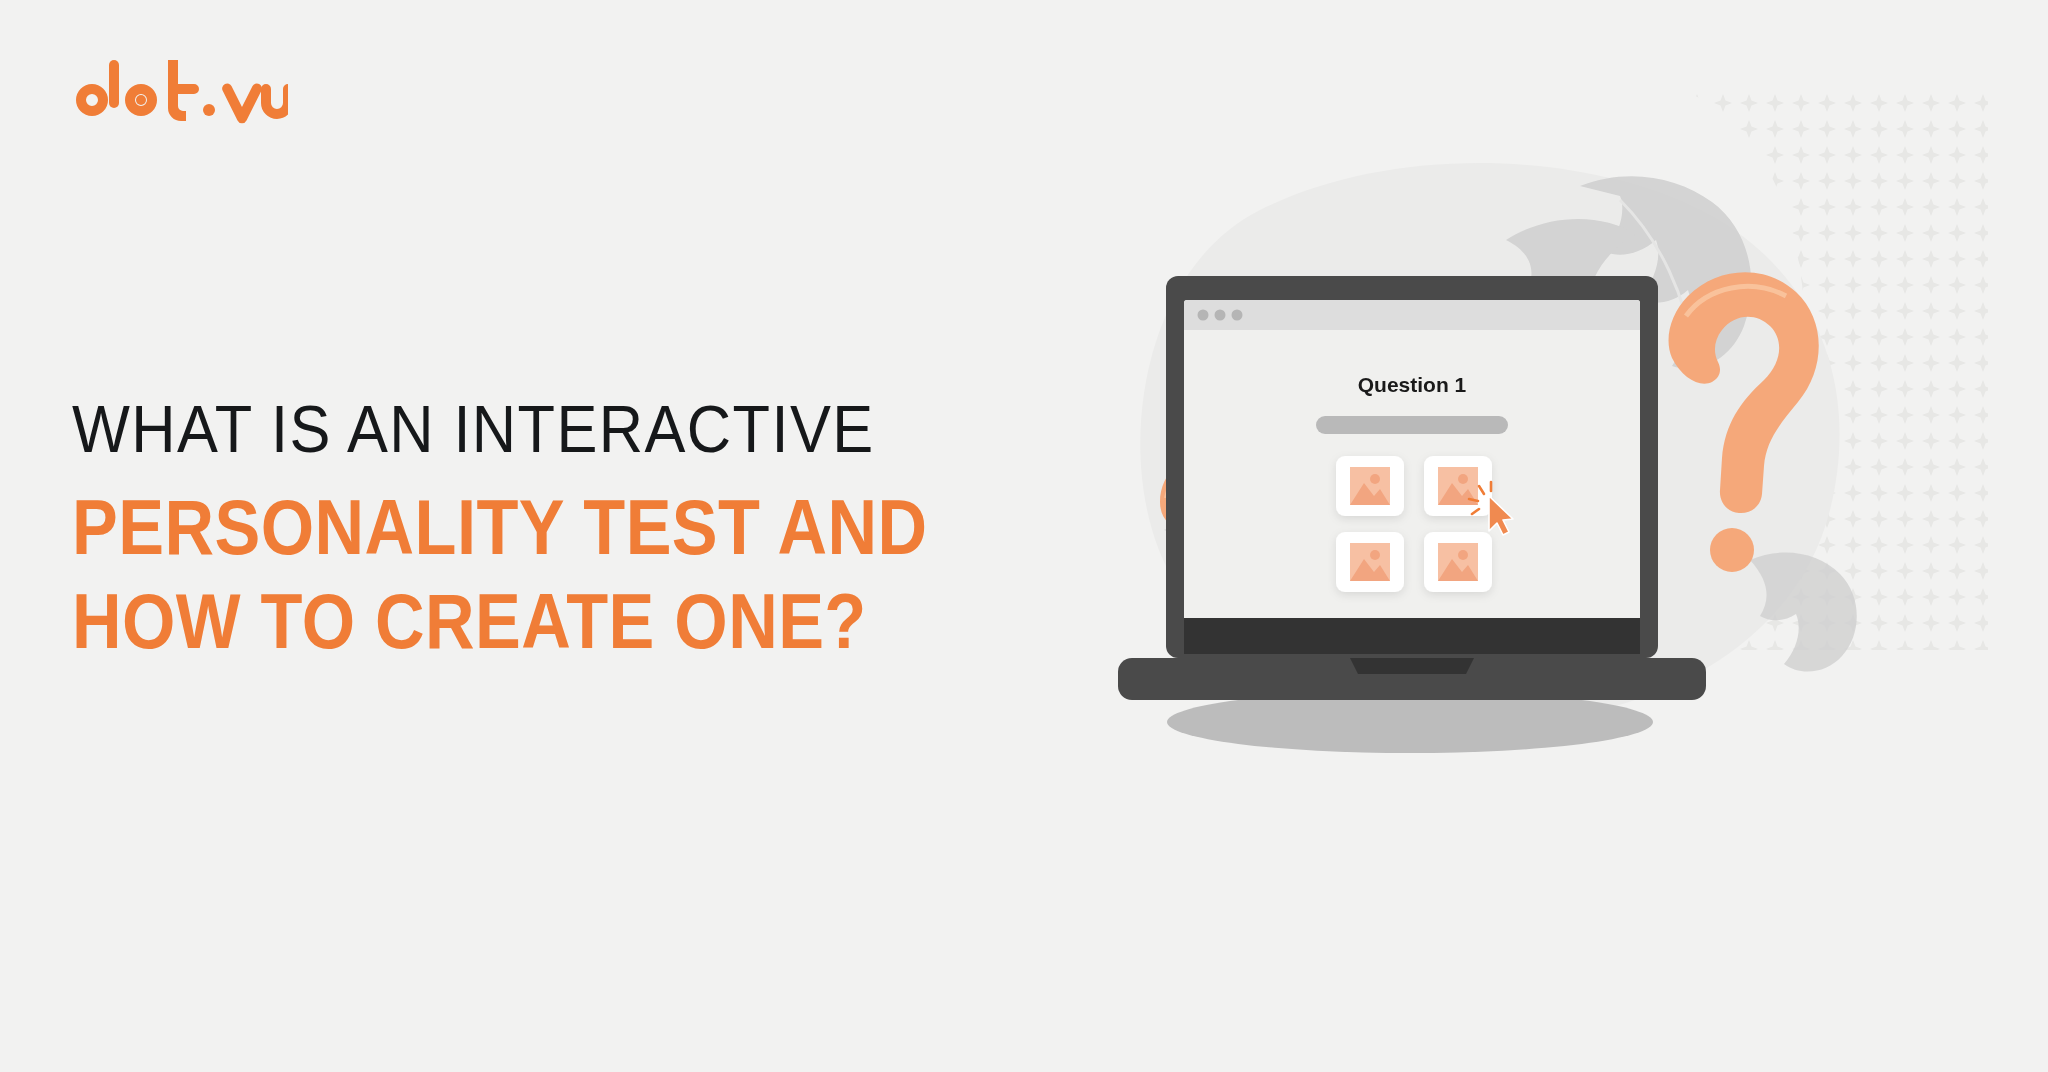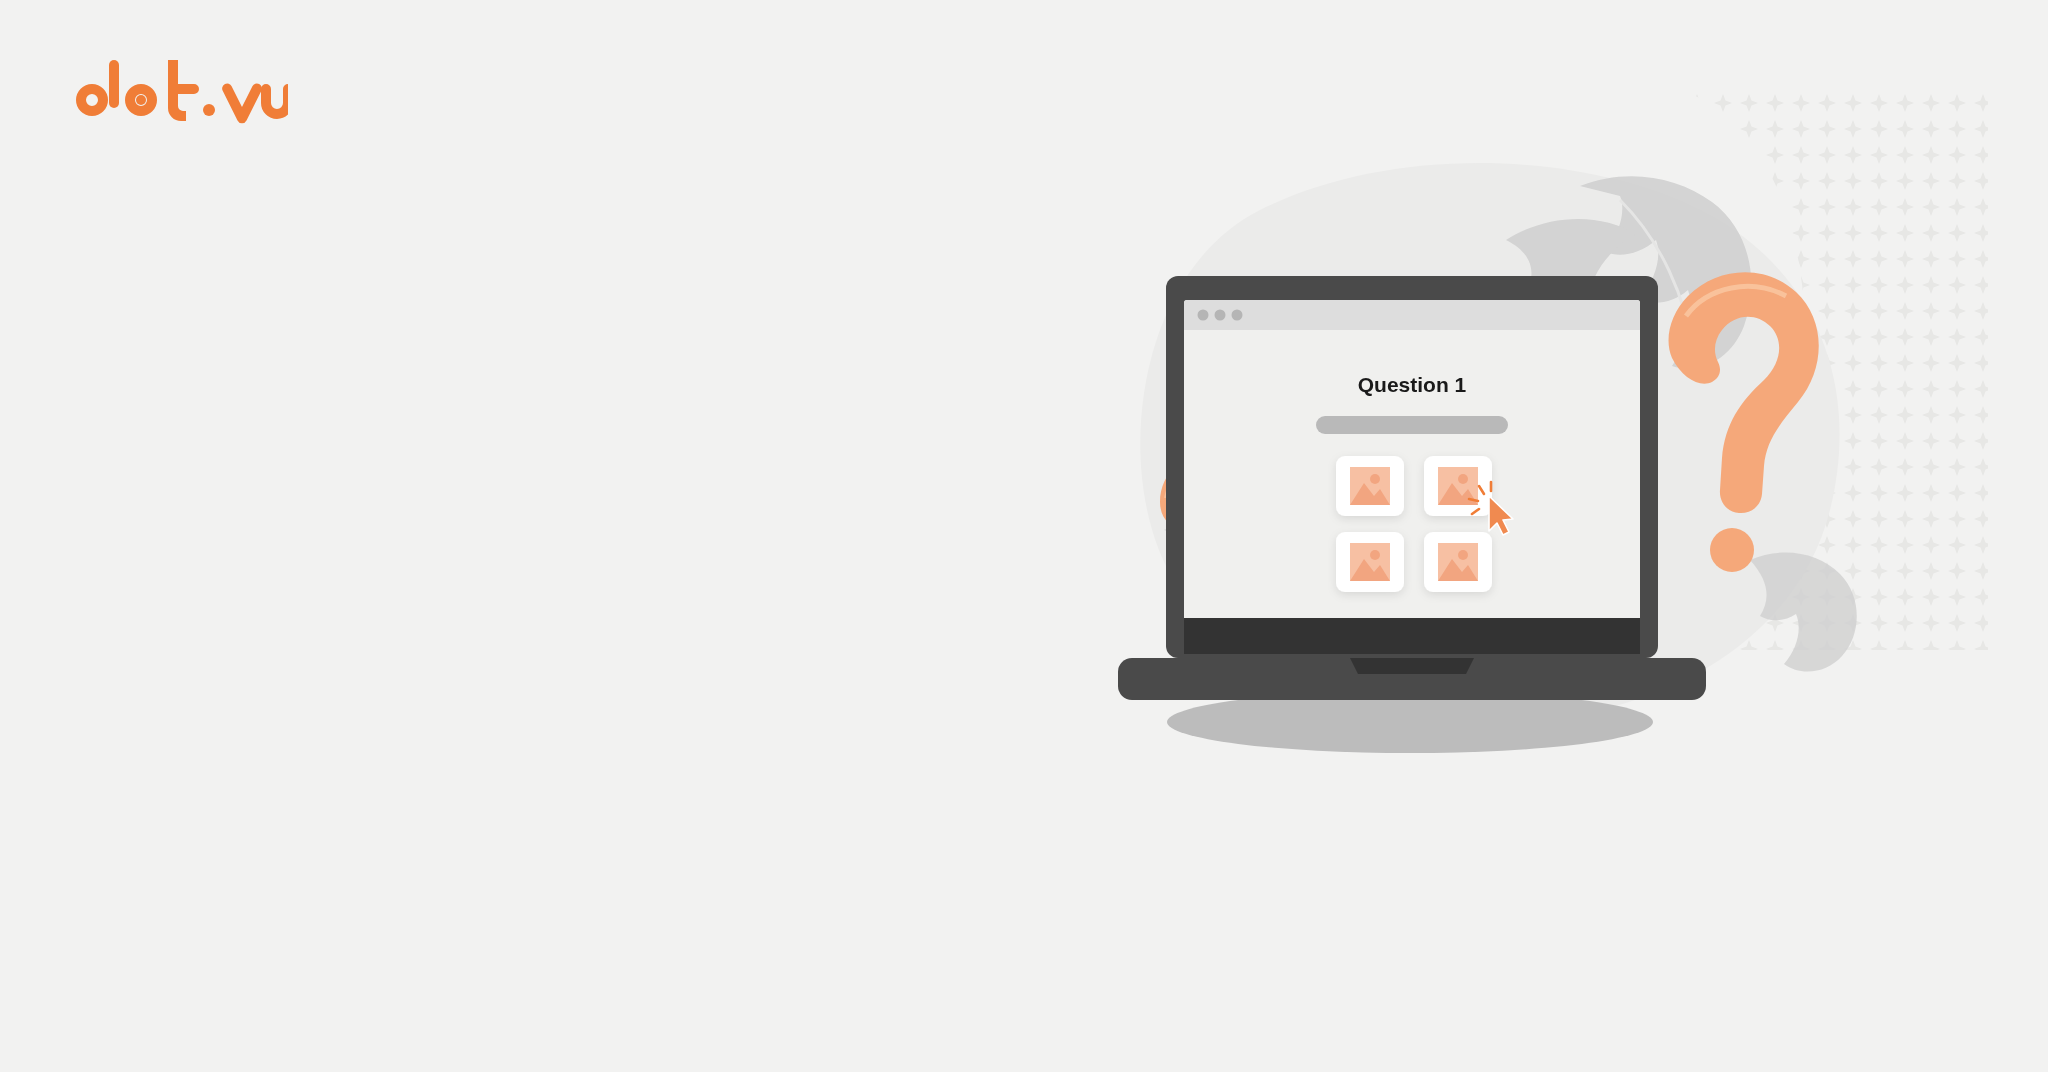--- a/index.html
+++ b/index.html
@@ -67,20 +67,25 @@
 
         <circle cx="151" cy="55" r="6"></circle>
 
         <path d="M167 29 a5 5 0 0 1 6.6 2.3 L184 52 l10.4 -20.7 a5 5 0 0 1 9 4.5 l-14.9 29.6 a5 5 0 0 1 -9 0 L164.7 35.8 a5 5 0 0 1 2.3 -6.8 z"></path>
 
         <path d="M208 29 a5 5 0 0 1 5 5 v14 a6 6 0 0 0 12 0 v-14 a5 5 0 0 1 10 0 v14 a16 16 0 0 1 -32 0 v-14 a5 5 0 0 1 5 -5 z"></path>
       </g>
     </svg>
   </div>
 
+  <div class="headline">
+    <div class="hl-line1">WHAT IS AN INTERACTIVE</div>
+    <div class="hl-line2">PERSONALITY TEST AND</div>
+    <div class="hl-line3">HOW TO CREATE ONE?</div>
+  </div>
 
   <div class="illus">
     <svg viewBox="0 0 928 720" xmlns="http://www.w3.org/2000/svg">
       <defs>
         <pattern id="dotgrid" width="26" height="26" patternUnits="userSpaceOnUse">
           <path d="M13 4 L15.5 10.5 L22 13 L15.5 15.5 L13 22 L10.5 15.5 L4 13 L10.5 10.5 Z" fill="#e7e7e5"></path>
         </pattern>
         <clipPath id="screenClip">
           <rect x="124" y="210" width="456" height="334" rx="3"></rect>
         </clipPath>

